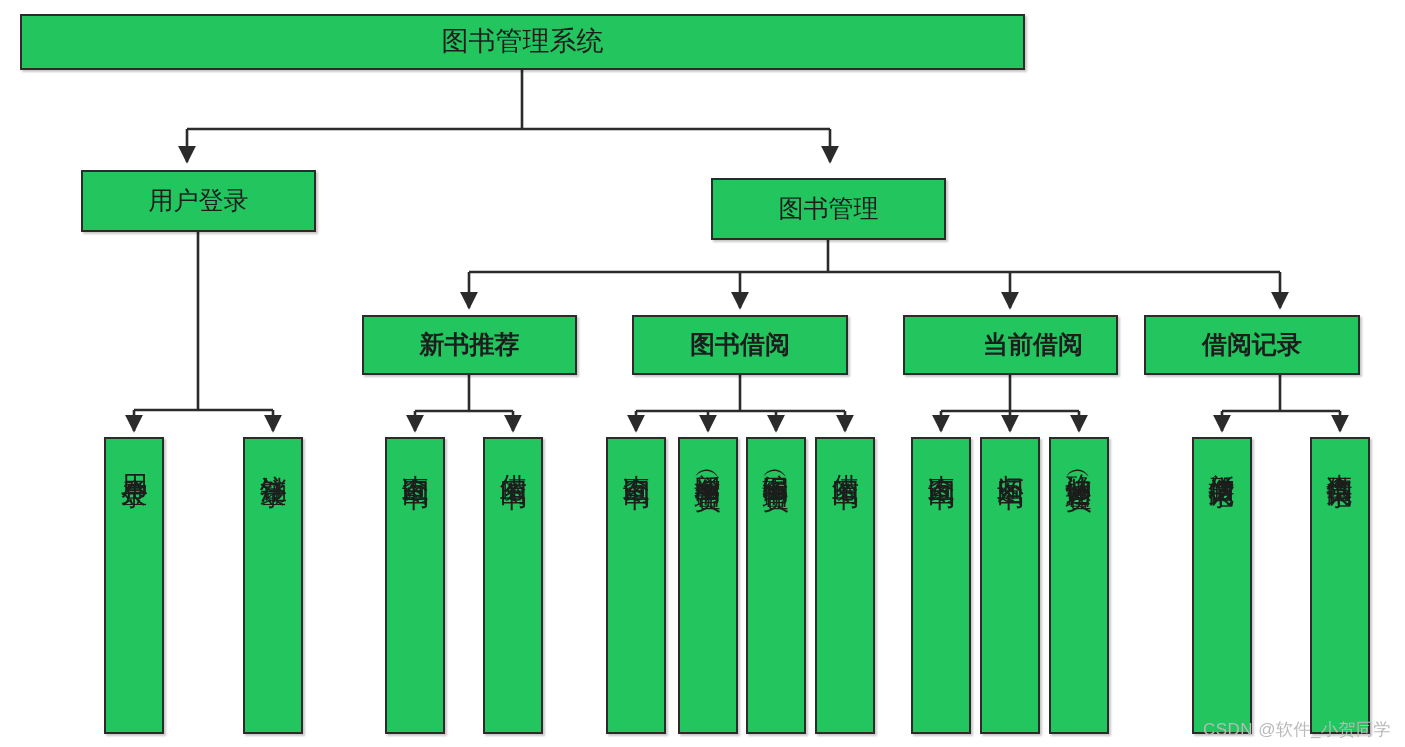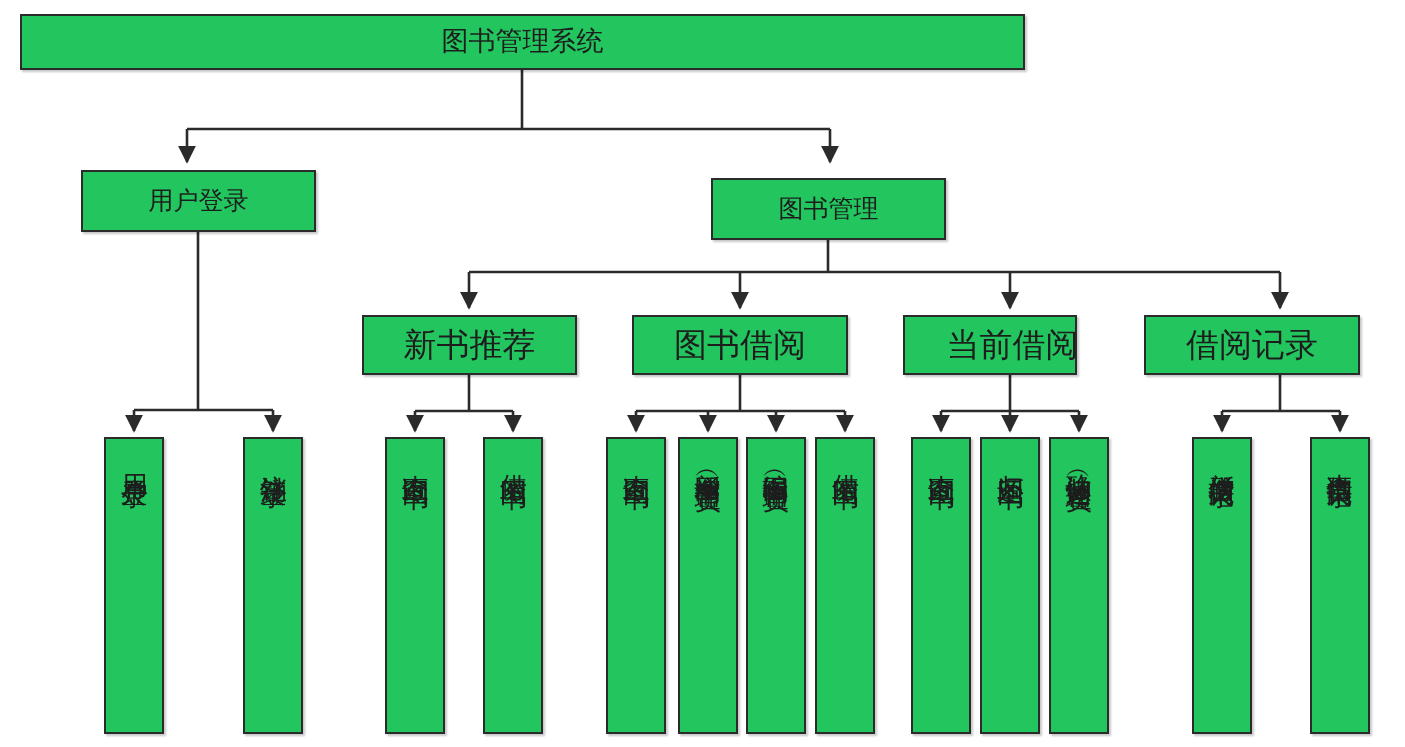--- a/index.html
+++ b/index.html
@@ -25,21 +25,21 @@
     justify-content:center;
   }
   .node .label{
     color:#1d1d1d;
     line-height:1.18;
     white-space:pre;
     text-align:center;
   }
   .node.root .label{font-size:27px;}
   .node.lvl2 .label{font-size:25px;}
-  .node.lvl3 .label{font-size:33px;}
+  .node.lvl3 .label{font-size:25px;font-weight:bold;}
 
   .node.leaf{
     align-items:flex-start;
     justify-content:center;
     padding-top:14px;
   }
   .node.leaf .label{
     writing-mode:vertical-rl;
     text-orientation:upright;
     font-size:27px;
@@ -125,21 +125,21 @@
   <div class="node lvl2" style="left:711px;top:170px;width:235px;height:62px;margin-top:8px;">
     <span class="label">图书管理</span>
   </div>
 
   <div class="node lvl3" style="left:362px;top:315px;width:215px;height:60px;">
     <span class="label">新书推荐</span>
   </div>
   <div class="node lvl3" style="left:632px;top:315px;width:216px;height:60px;align-items:center;">
     <span class="label">图书借阅</span>
   </div>
-  <div class="node lvl3" style="left:903px;top:315px;width:174px;height:60px;padding-left:45px;">
+  <div class="node lvl3" style="left:903px;top:315px;width:215px;height:60px;padding-left:45px;">
     <span class="label">当前借阅</span>
   </div>
   <div class="node lvl3" style="left:1144px;top:315px;width:216px;height:60px;">
     <span class="label">借阅记录</span>
   </div>
 
   <div class="node leaf" style="left:104px;top:437px;width:60px;height:297px;">
     <span class="label">用户登录</span>
   </div>
   <div class="node leaf" style="left:243px;top:437px;width:60px;height:297px;">
@@ -176,13 +176,14 @@
     <span class="label">确认归还（管理员）</span>
   </div>
 
   <div class="node leaf tall" style="left:1192px;top:437px;width:60px;height:297px;">
     <span class="label">新增借阅记录</span>
   </div>
   <div class="node leaf tall" style="left:1310px;top:437px;width:60px;height:297px;">
     <span class="label">查询借阅记录</span>
   </div>
 
+  <div id="watermark">CSDN @软件_小贺同学</div>
 </div>
 
 </body></html>

